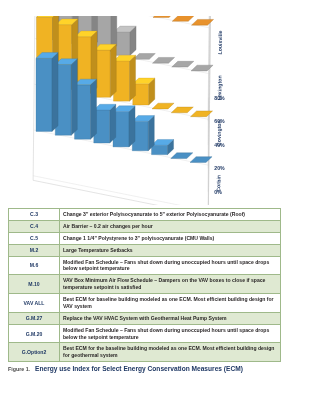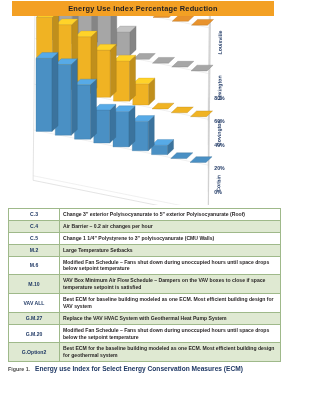--- a/index.html
+++ b/index.html
@@ -58,23 +58,20 @@
   }
   .caption .figno{font-size:5.3px;font-weight:bold;color:#4a4a4a;font-family:"Liberation Sans",sans-serif;}
   .caption .captext{font-size:6.6px;font-weight:bold;color:#1f3864;font-family:"Liberation Sans",sans-serif;}
 </style>
 </head>
 <body>
 
 <div id="page">
 
   <div class="chart-panel">
-    <div class="chart-title-bar">
-      <span>Energy Use Index Percentage Reduction</span>
-    </div>
     <div class="plot">
       <svg id="chartsvg" width="289" height="189">
           <g>
             <polygon points="33.112500000000004,164.31875 208.2875,199.58124999999998 210.9125,-40.60625000000002 35.737500000000004,-75.86875" fill="#ffffff" stroke="#c8c8c8" stroke-width="0.5"></polygon>
             <line x1="33.1625" y1="159.74375" x2="208.3375" y2="195.00625" stroke="#d9d9d9" stroke-width="0.4"></line>
             <line x1="33.6625" y1="113.99375" x2="208.8375" y2="149.25625" stroke="#d9d9d9" stroke-width="0.4"></line>
             <line x1="34.1625" y1="68.24375" x2="209.3375" y2="103.50625" stroke="#d9d9d9" stroke-width="0.4"></line>
             <line x1="34.6625" y1="22.493750000000006" x2="209.8375" y2="57.756249999999994" stroke="#d9d9d9" stroke-width="0.4"></line>
             <line x1="35.1625" y1="-23.256249999999994" x2="210.3375" y2="12.006249999999994" stroke="#d9d9d9" stroke-width="0.4"></line>
             <line x1="35.737500000000004" y1="-75.86875" x2="210.9125" y2="-40.60625000000002" stroke="#cfcfcf" stroke-width="0.45"></line>

